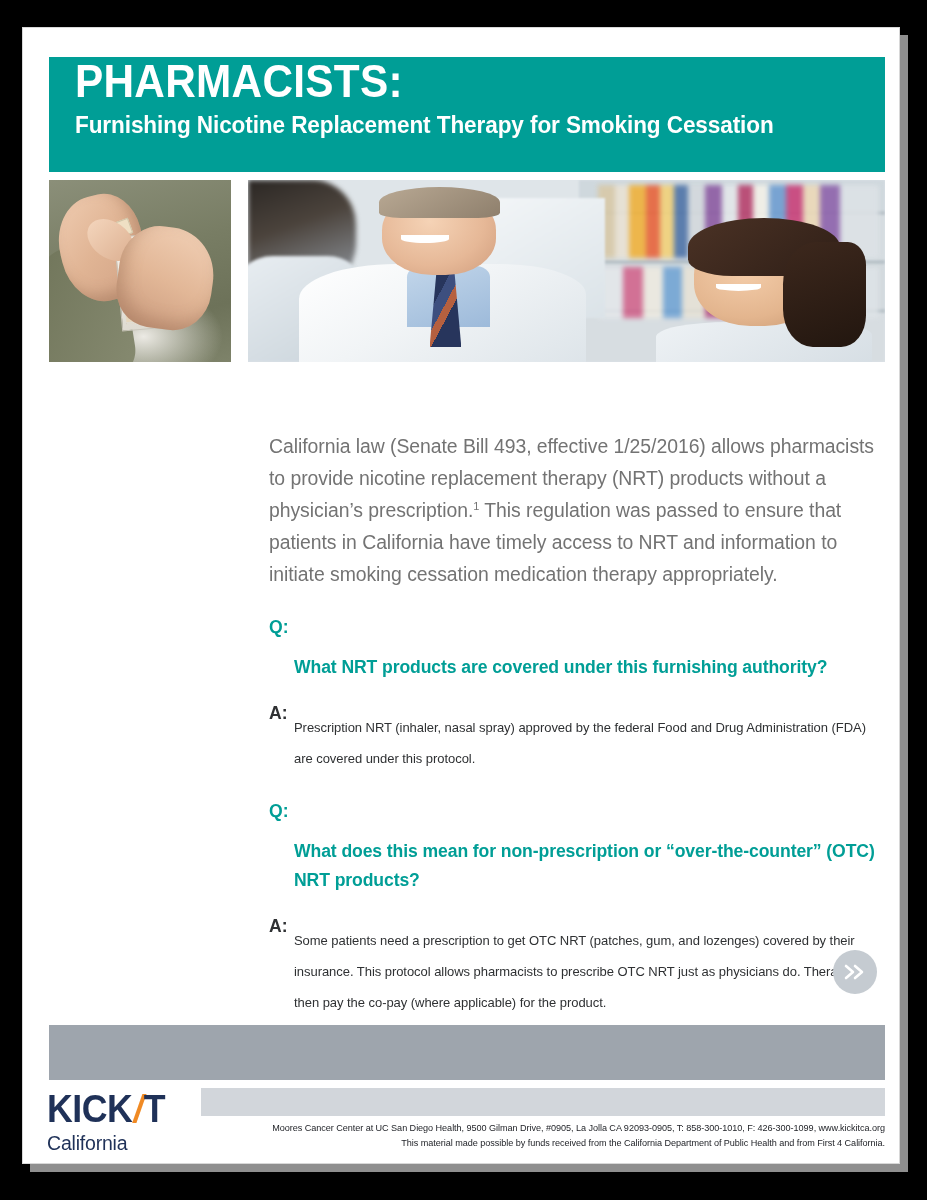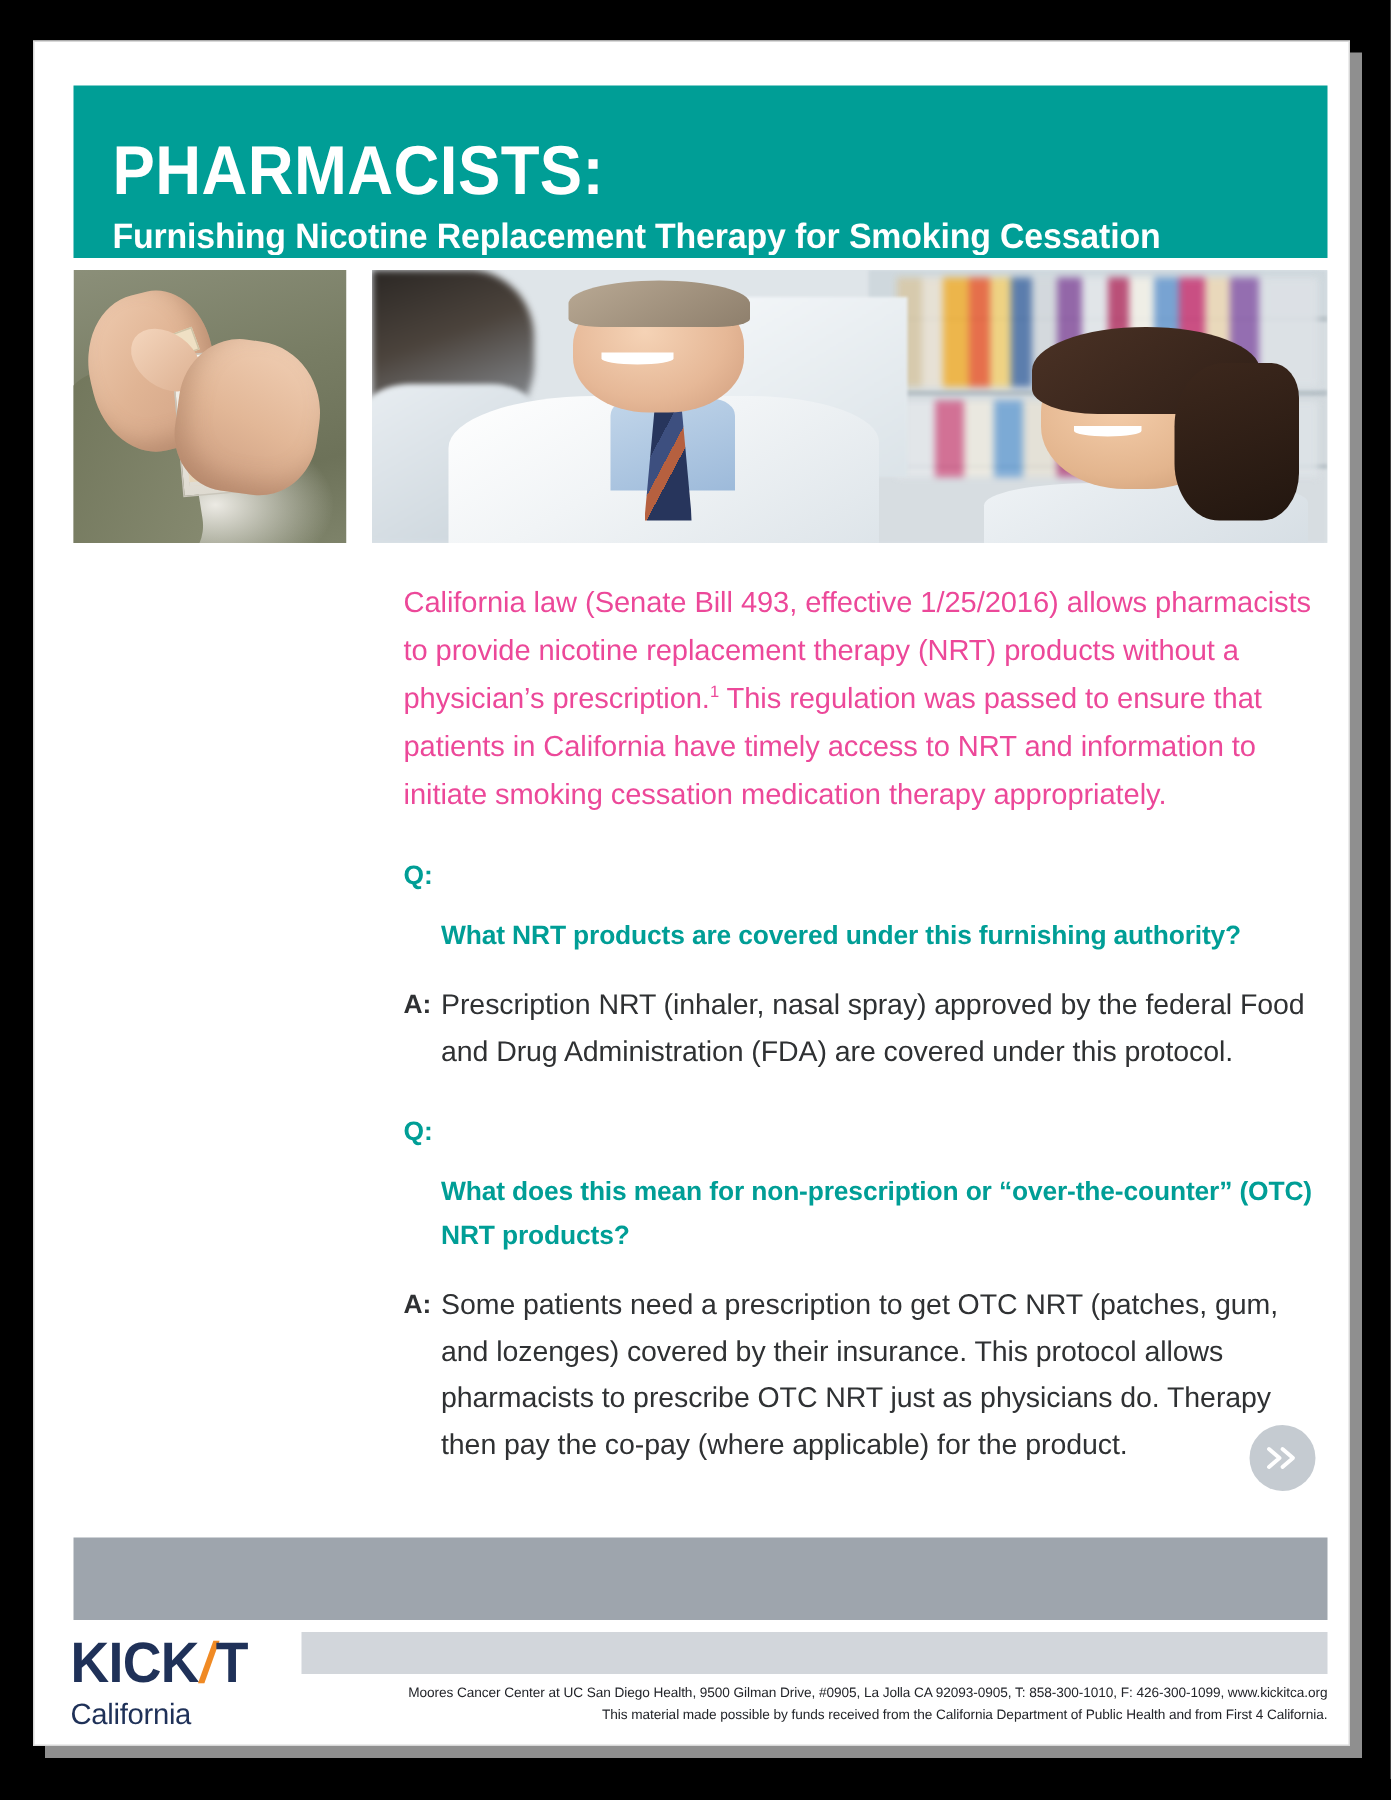--- a/index.html
+++ b/index.html
@@ -32,21 +32,21 @@
   }
 
   
   .banner {
     position: absolute;
     left: 26px;
     top: 29px;
     width: 836px;
     height: 115px;
     background: #009e96;
-    padding: 32px 0 0 26px;
+    padding: 0 0 0 26px;
   }
   .banner-title {
     color: #ffffff;
     font-size: 46px;
     font-weight: 700;
     letter-spacing: 0.3px;
     line-height: 1.05;
     font-family: "Liberation Sans Narrow", "Liberation Sans", sans-serif;
     transform: scaleX(0.92);
     transform-origin: left center;
@@ -249,22 +249,23 @@
   
   .content {
     position: absolute;
     left: 246px;
     top: 358px;
     width: 610px;
   }
   .intro {
     font-size: 19.4px;
     line-height: 32px;
-    color: #ec4899;
+    color: #737373;
     letter-spacing: -0.05px;
+    margin-top: 44px;
   }
   .intro sup { font-size: 11px; vertical-align: super; line-height: 0; }
 
   .qa-block { margin-top: 23px; }
   .qa-row {
     display: flex;
     align-items: flex-start;
   }
   .qa-label {
     flex: 0 0 auto;
@@ -278,23 +279,24 @@
   .q-text {
     color: #009e96;
     font-weight: 700;
     font-size: 17.6px;
     line-height: 29px;
     letter-spacing: -0.1px;
     margin-top: 40px;
   }
   .a-text {
     color: #2f3133;
-    font-size: 19px;
+    font-size: 13px;
     line-height: 31px;
     letter-spacing: -0.05px;
+    margin-top: 13px;
   }
   .a-row { margin-top: 17px; }
 
   
   .next-btn {
     position: absolute;
     left: 810px;
     top: 922px;
     width: 44px;
     height: 44px;

